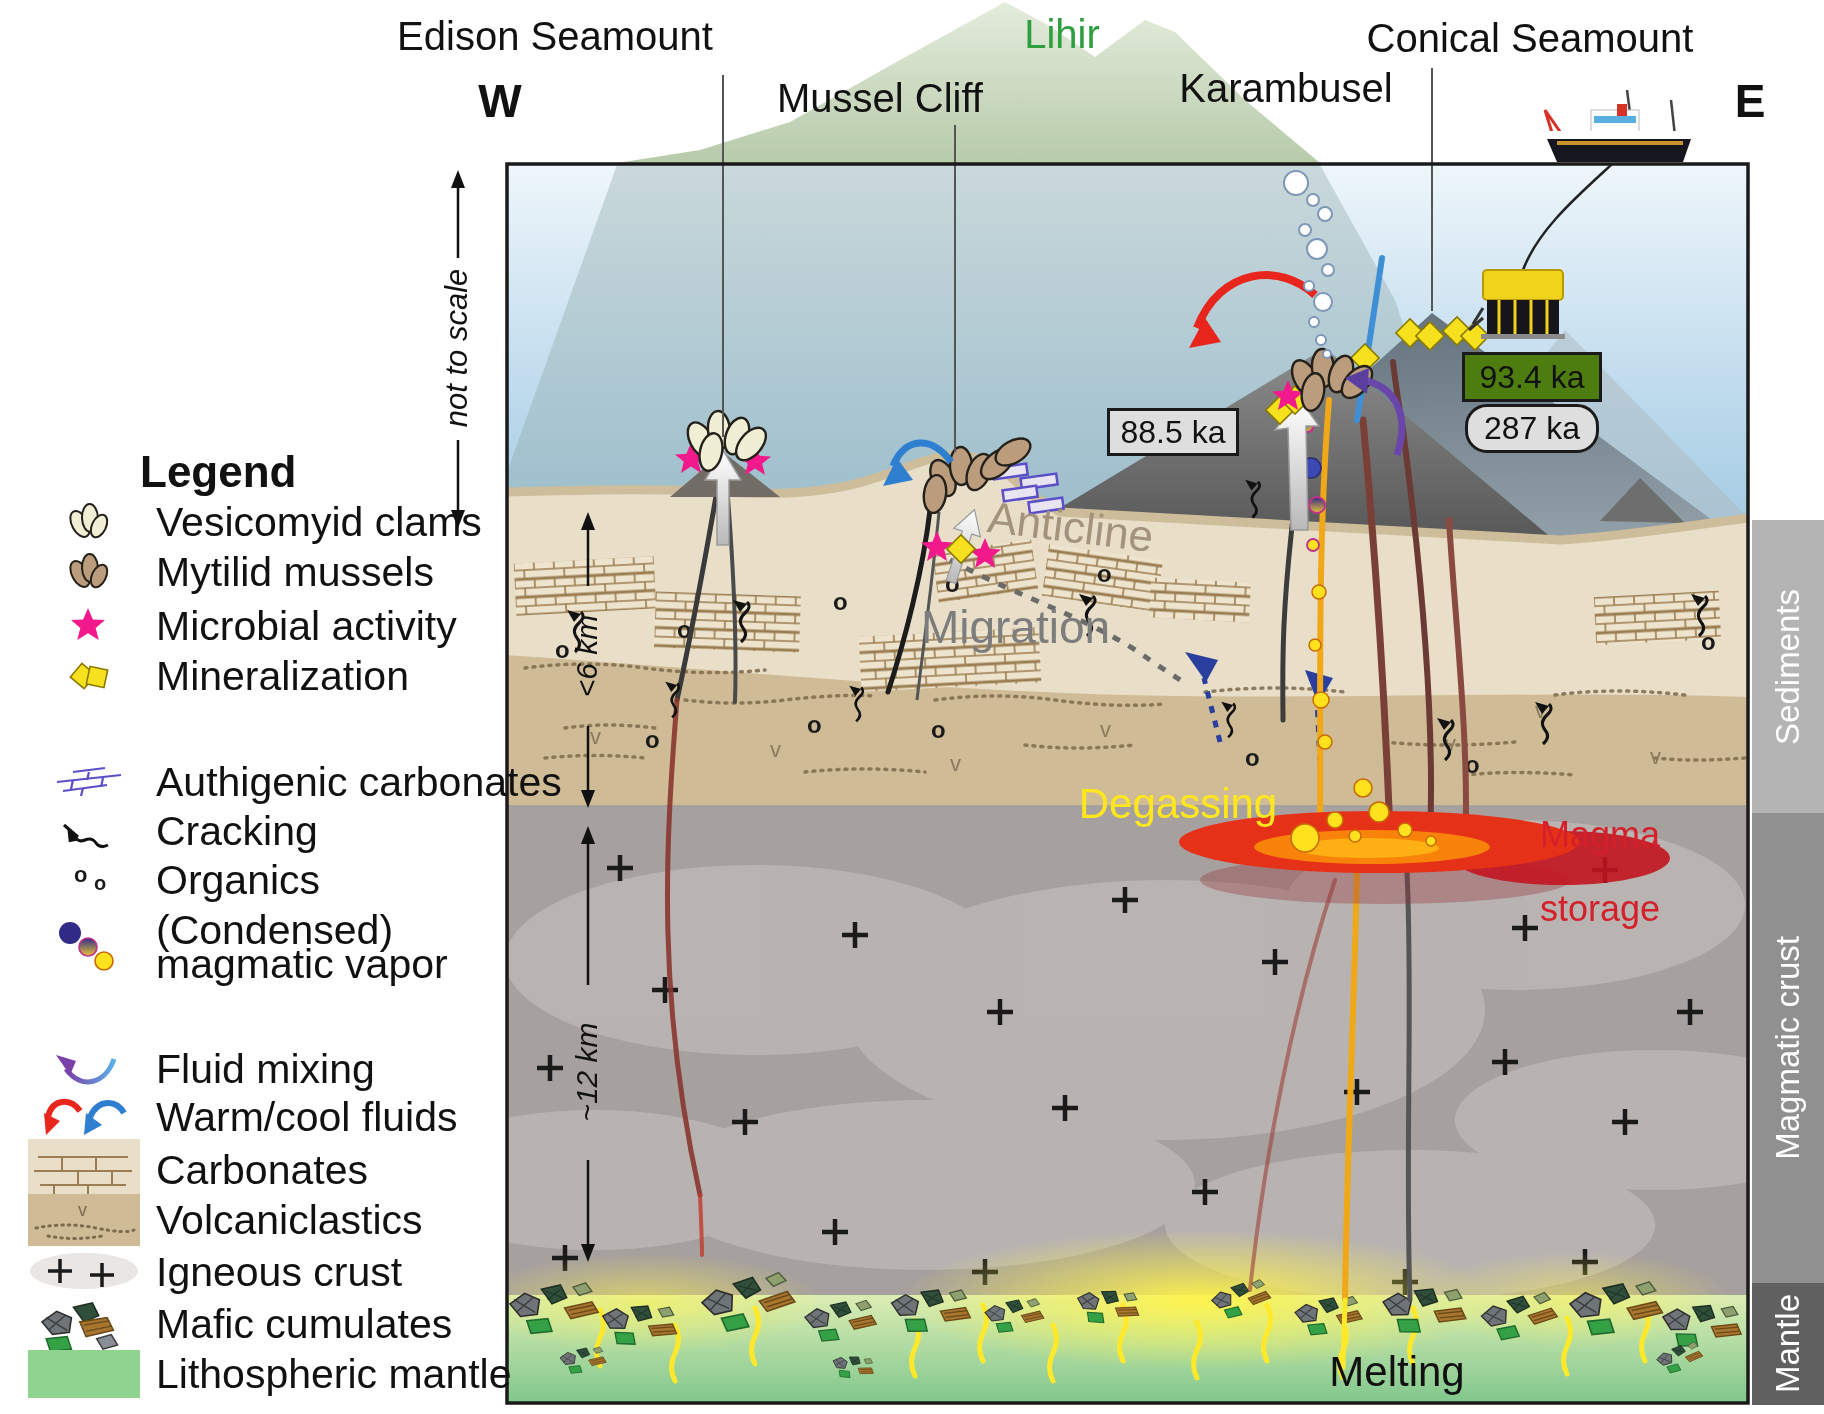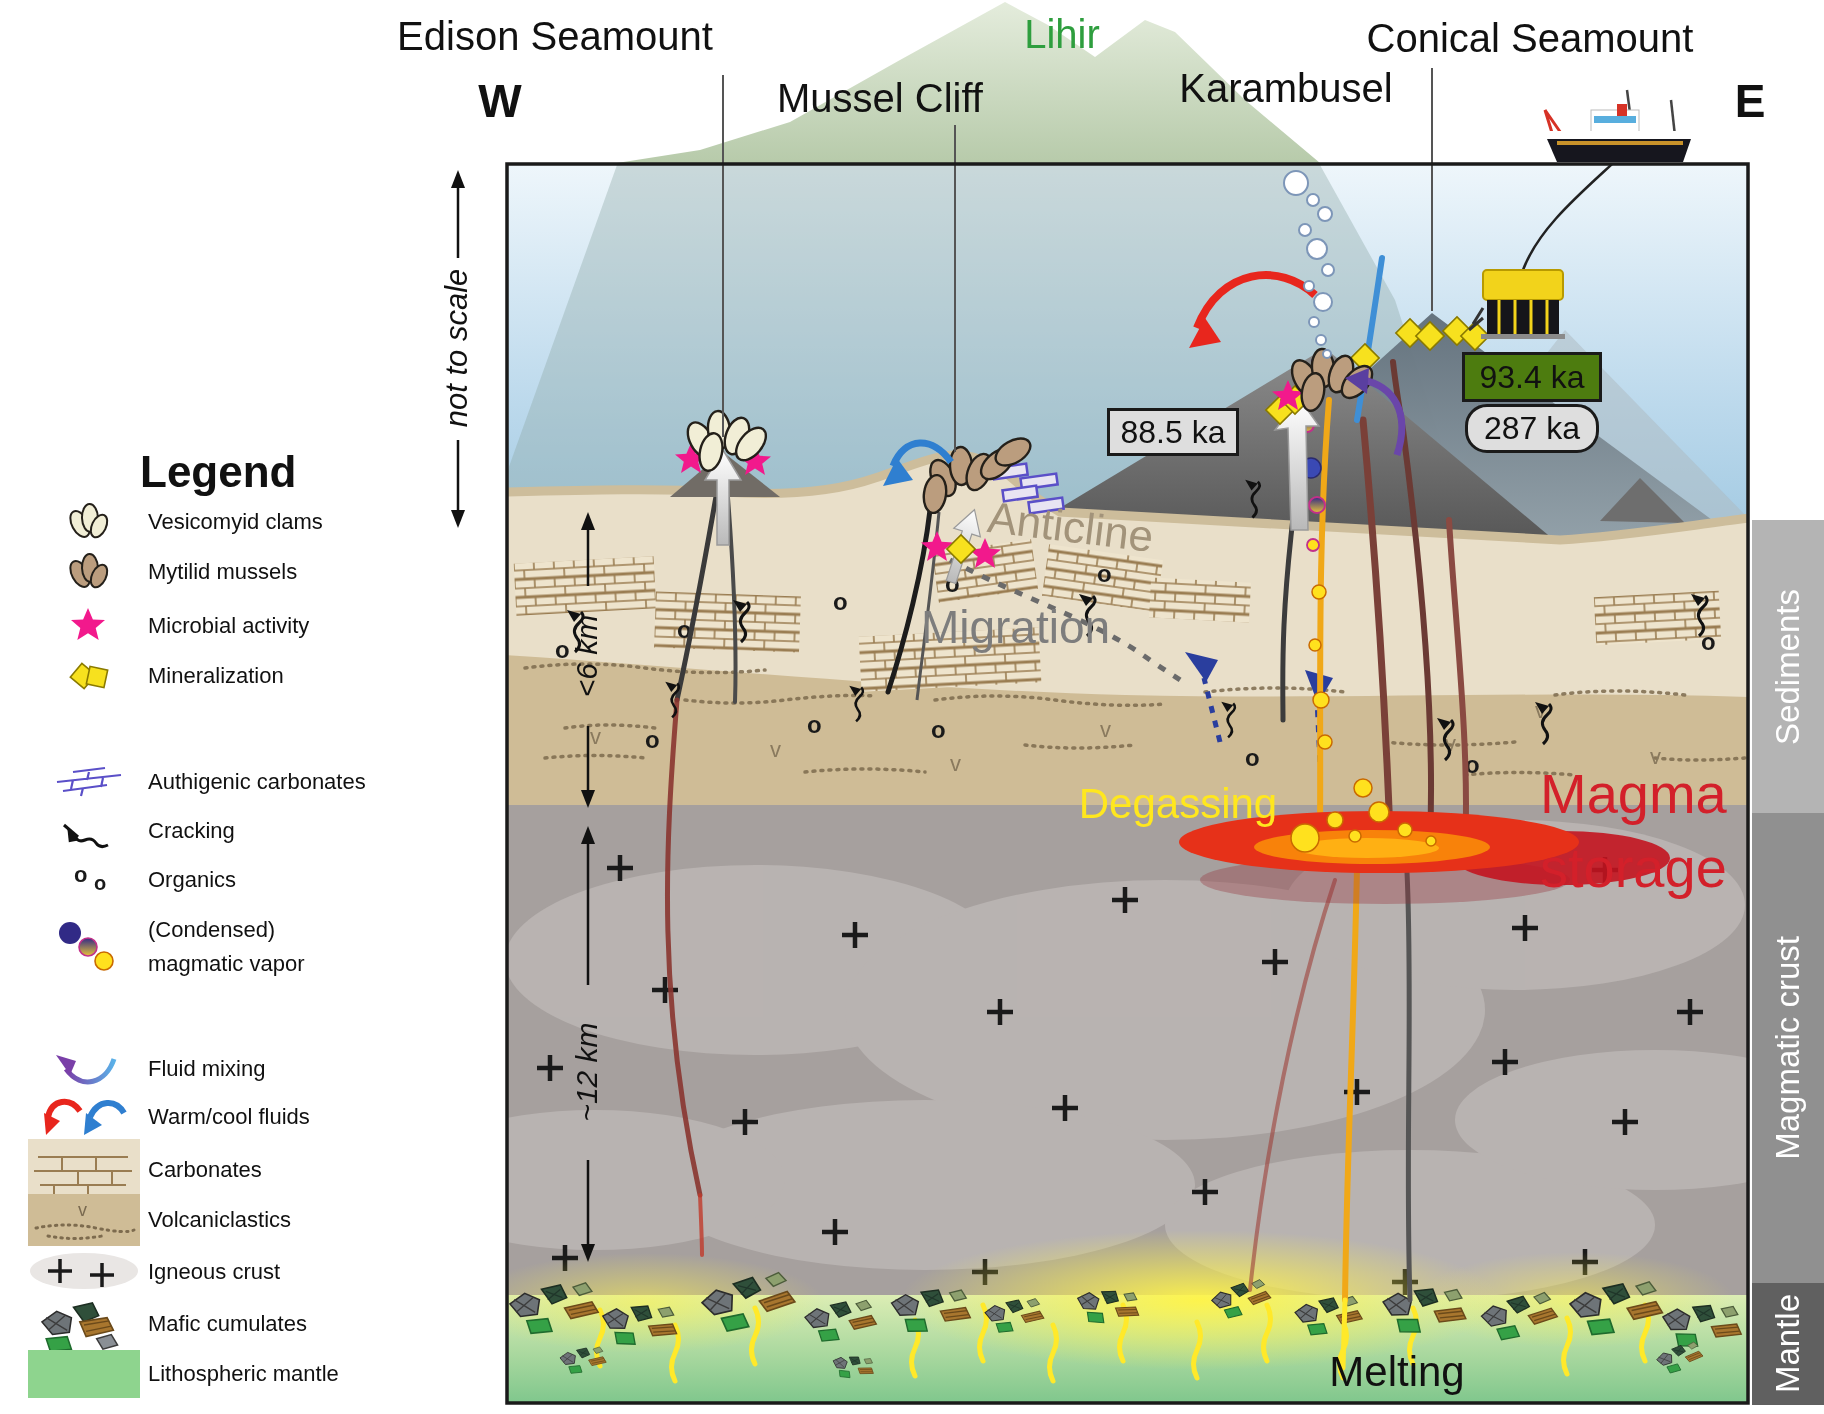--- a/index.html
+++ b/index.html
@@ -20,36 +20,36 @@
           align-items:center;justify-content:center;}
   .age-885{left:1107px;top:408px;width:126px;height:42px;background:#dedede;}
   .age-934{left:1462px;top:352px;width:134px;height:44px;background:#4d7c0f;}
   .age-287{left:1465px;top:404px;width:128px;height:43px;background:#dedede;border-radius:22px;}
   
   .anno{position:absolute;white-space:nowrap;}
   .anno-anticline{left:958px;top:502px;width:225px;font-size:44px;color:#a2937a;
                   text-align:center;transform:rotate(7deg);}
   .anno-migration{left:888px;top:600px;width:255px;font-size:46px;color:#7d7d7d;text-align:center;}
   .anno-degassing{left:1058px;top:780px;width:240px;font-size:42px;color:#ffe71e;text-align:center;}
-  .anno-magma{left:1540px;top:757px;width:180px;font-size:56px;color:#d3202a;
+  .anno-magma{left:1540px;top:798px;width:180px;font-size:36px;color:#d3202a;
               line-height:74px;}
   .anno-melting{left:1297px;top:1348px;width:200px;font-size:42px;color:#111;text-align:center;}
   
   .band{position:absolute;left:1752px;width:72px;display:flex;align-items:center;
         justify-content:center;}
   .band span{writing-mode:vertical-rl;transform:rotate(180deg);color:#fff;font-size:33px;
              white-space:nowrap;}
   .band-sed{top:520px;height:293px;background:#b4b4b4;}
   .band-crust{top:813px;height:470px;background:#909090;}
   .band-mantle{top:1283px;height:122px;background:#606060;}
   
   .legend-title{position:absolute;left:140px;top:416px;font-size:44px;font-weight:bold;margin-top:31px;}
   .lrow{position:absolute;left:28px;display:flex;align-items:center;height:48px;}
   .lrow .ibox{width:120px;display:flex;justify-content:center;align-items:center;flex:0 0 120px;}
-  .lrow .ltext{font-size:22px;margin-left:0px;line-height:34px;white-space:nowrap;}
+  .lrow .ltext{font-size:41px;margin-left:8px;line-height:34px;white-space:nowrap;}
   .lrow.wide .ibox{justify-content:flex-start;}
   svg{display:block;}
 </style>
 </head>
 <body>
 
 <div class="stage">
 
   <svg class="abs" style="left:505px;top:0px" width="1245" height="1414" viewBox="0 0 1245 1414">
     <defs>

